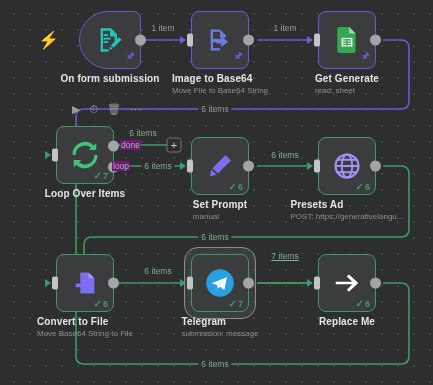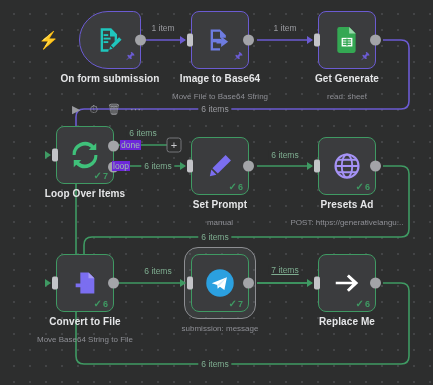--- a/index.html
+++ b/index.html
@@ -39,24 +39,24 @@
   .selected-wrap{
     position:absolute; left:-7px; top:-7px;
     width:72px; height:72px;
     border:1px solid #8d8e92;
     border-radius:14px;
     background:rgba(130,132,136,0.18);
   }
   .labels{
     position:absolute; left:50%; top:62px;
     transform:translateX(-50%);
-    text-align:center; white-space:nowrap;
+    white-space:nowrap;
   }
   .title{ color:#e5e6e8; font-size:10px; font-weight:bold; letter-spacing:.1px; }
-  .subtitle{ color:#8e8f95; font-size:8px; margin-top:8px; }
+  .subtitle{ color:#8e8f95; font-size:8px; margin-top:2px; }
   .status{
     position:absolute; right:5px; bottom:2px;
     color:#3f9a63; font-size:9px; font-weight:bold;
     display:flex; align-items:center; gap:1px;
   }
   .status .chk{ font-size:10px; }
   .pin{ position:absolute; right:5px; bottom:3px; color:#6b5bd2; font-size:10px; }
 
   
   .dot-out{
@@ -92,21 +92,21 @@
 
   
   .wlabel{
     position:absolute; transform:translate(-50%,-50%);
     font-size:8.5px; color:#9a9ba0;
     background:#2d2e2e; padding:0 3px; white-space:nowrap;
   }
   .wlabel.g{ color:#7fae91; }
   .port-lbl{
     position:absolute; transform:translateY(-50%);
-    font-size:8.5px; color:#9fbfac; background:#6d28d9; padding:0 1px;
+    font-size:8.5px; color:#9fbfac; background:#701a75; padding:0 1px;
   }
   .plusbtn{
     position:absolute; transform:translate(-50%,-50%);
     width:15px; height:15px; border:1px solid #76777b;
     border-radius:3px; background:#2d2e2e;
     color:#c9cace; font-size:11px; line-height:13px; text-align:center;
   }
 </style>
 </head>
 <body>
@@ -301,20 +301,21 @@
         <path d="M5.4 12.1l12.1-4.7-2 10.2-3.6-2.7-1.8 1.7-.3-3z" fill="#ffffff"></path>
         <path d="M9.8 13.6l7.7-6.2-6.2 7z" fill="#cfe9f8"></path>
       </svg>
       <span class="status">
         <span class="chk">✓</span>
         <span>7</span>
       </span>
       <span class="dot-out"></span>
     </div>
     <div class="labels">
+      <div class="title">Telegram</div>
       <div class="subtitle">submission: message</div>
     </div>
   </div>
 
   <div class="node" style="left:318px; top:254px;">
     <div class="box green">
       <span class="in-port"></span>
       <span class="arrow-in"></span>
       <svg width="30" height="30" viewBox="0 0 24 24">
         <path d="M3 11h13.2l-4.3-4.3 1.6-1.6L21 12l-7.5 6.9-1.6-1.6 4.3-4.3H3z" fill="#ffffff"></path>
@@ -335,18 +336,18 @@
   <div class="wlabel" style="left:215px; top:109px;">6 items</div>
 
   <div class="wlabel g" style="left:143px; top:133px;">6 items</div>
   <div class="port-lbl" style="left:120px; top:145px;">done</div>
   <div class="port-lbl" style="left:112px; top:166px;">loop</div>
   <div class="wlabel g" style="left:158px; top:166px;">6 items</div>
   <div class="wlabel g" style="left:285px; top:155px;">6 items</div>
   <div class="wlabel g" style="left:215px; top:237px;">6 items</div>
 
   <div class="wlabel g" style="left:158px; top:271px;">6 items</div>
-  <div class="wlabel g" style="left:285px; top:270px;text-decoration:underline;">7 items</div>
+  <div class="wlabel g" style="left:285px; top:256px;text-decoration:underline;">7 items</div>
   <div class="wlabel g" style="left:215px; top:364px;">6 items</div>
 
   <div class="plusbtn" style="left:174px; top:145px;">+</div>
 
 </div>
 
 </body></html>

